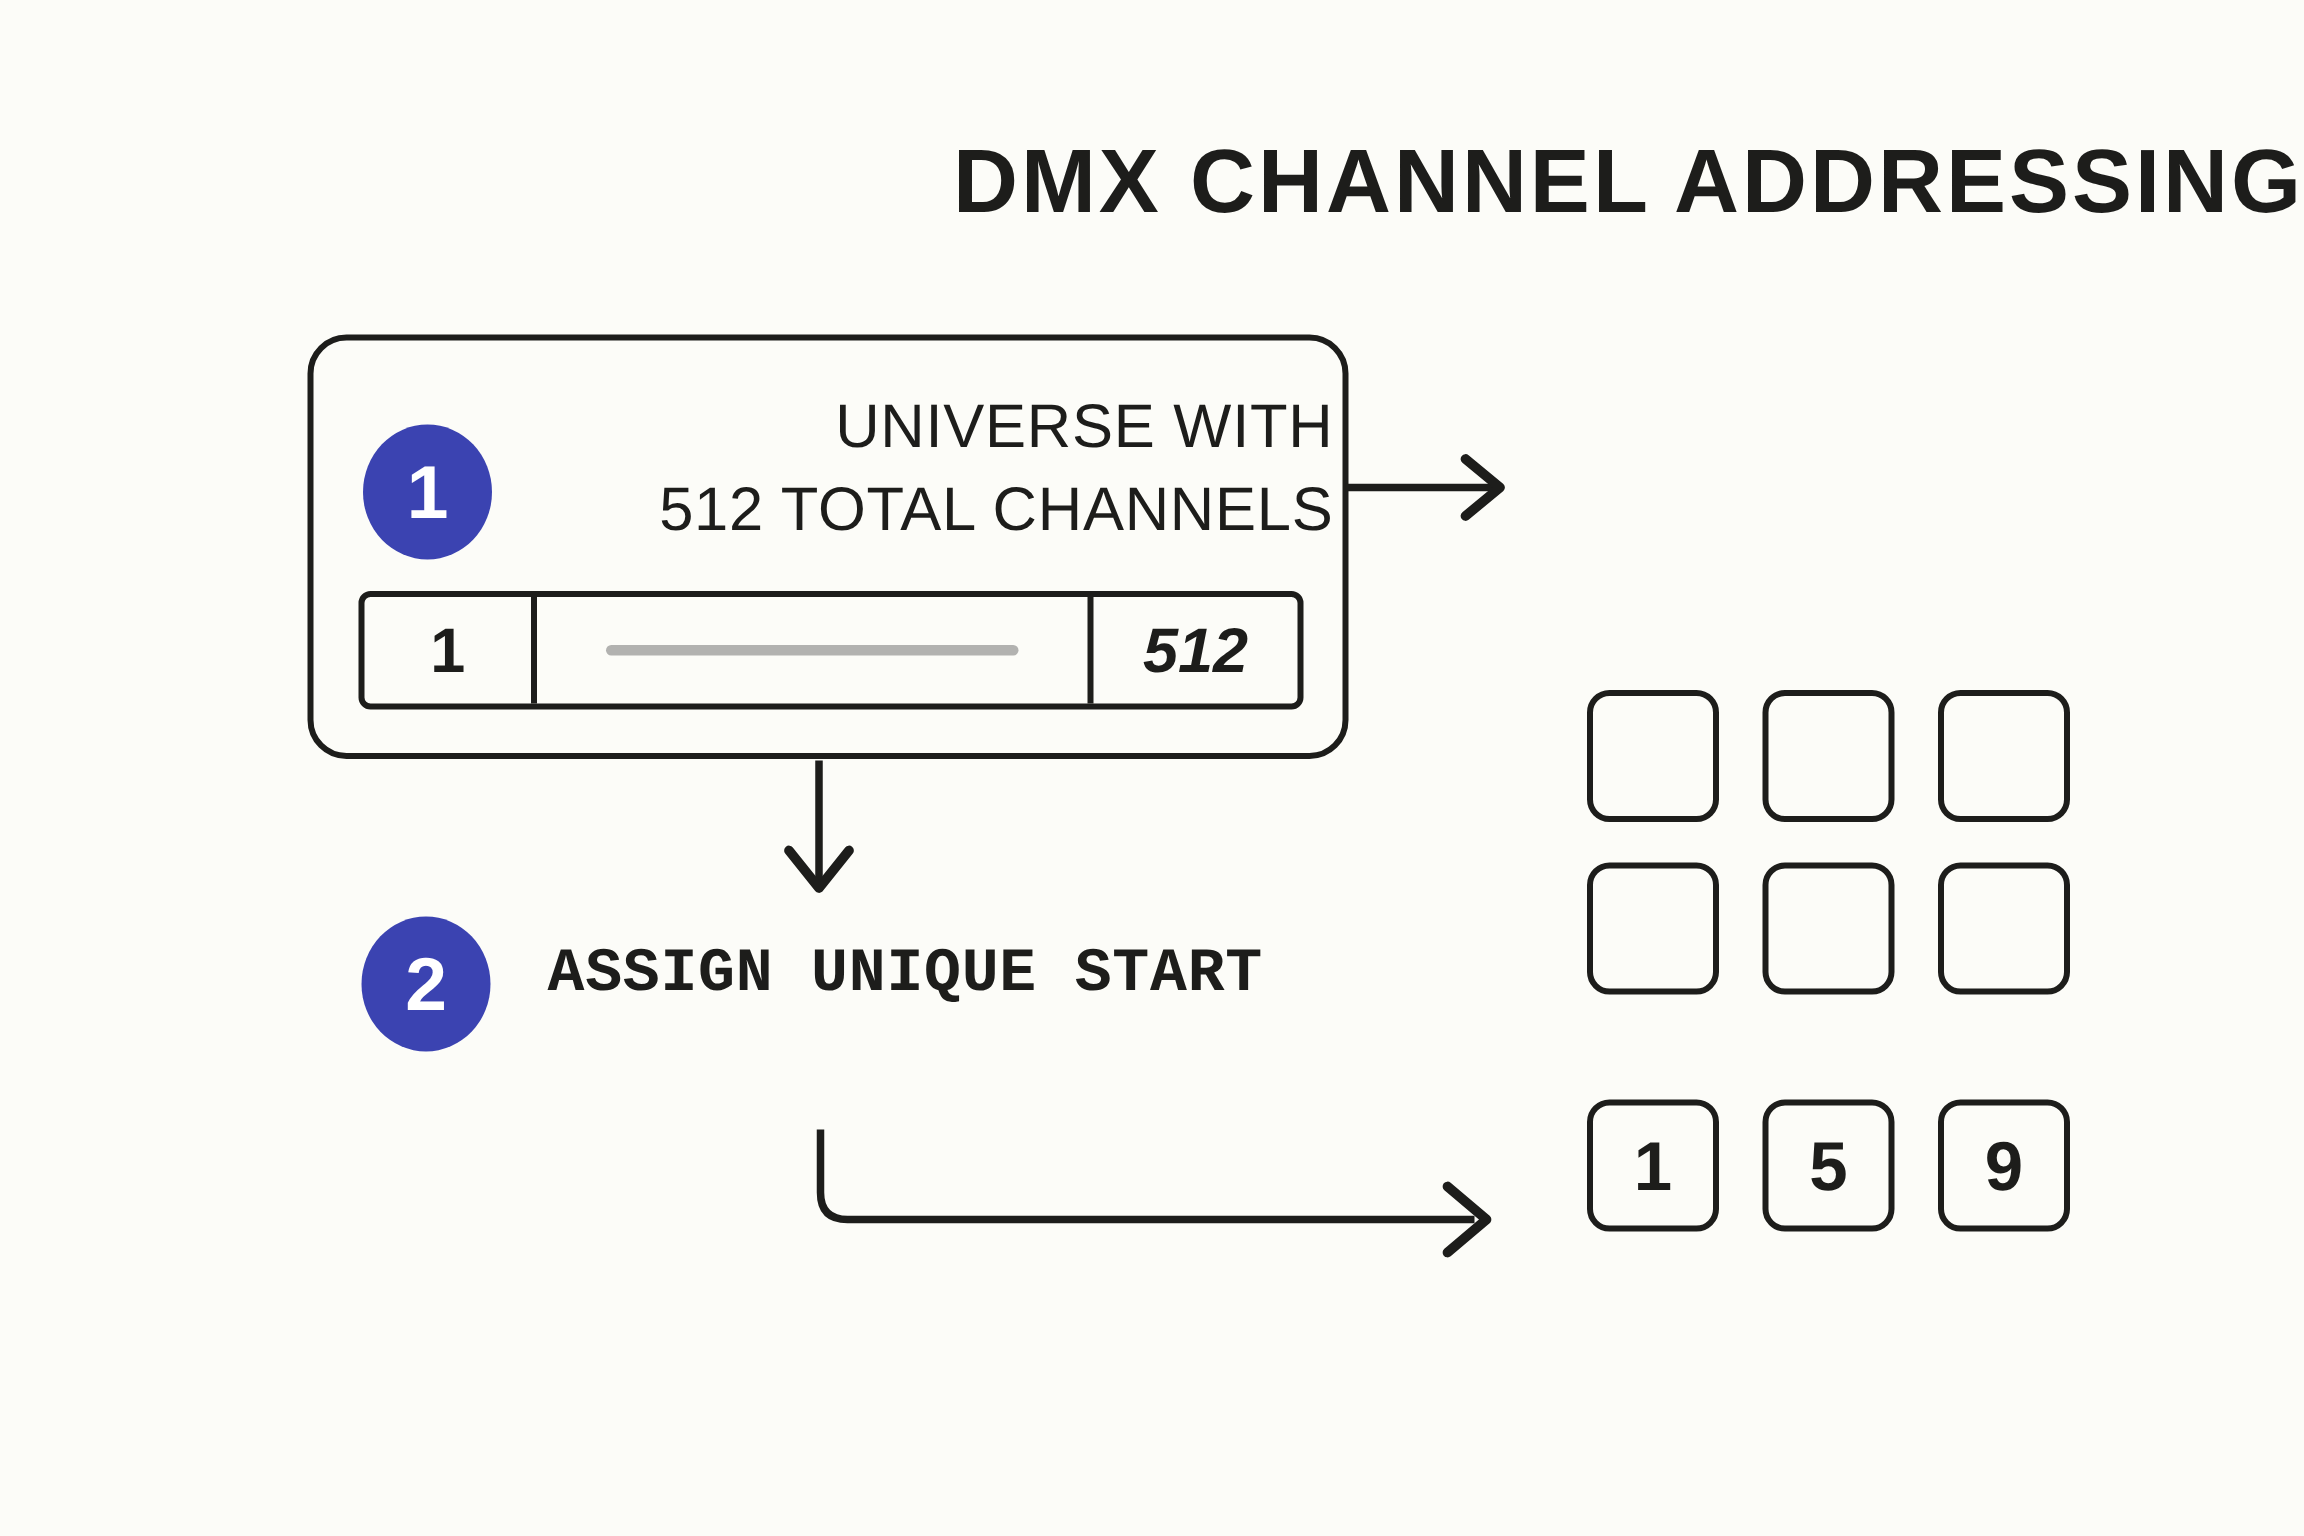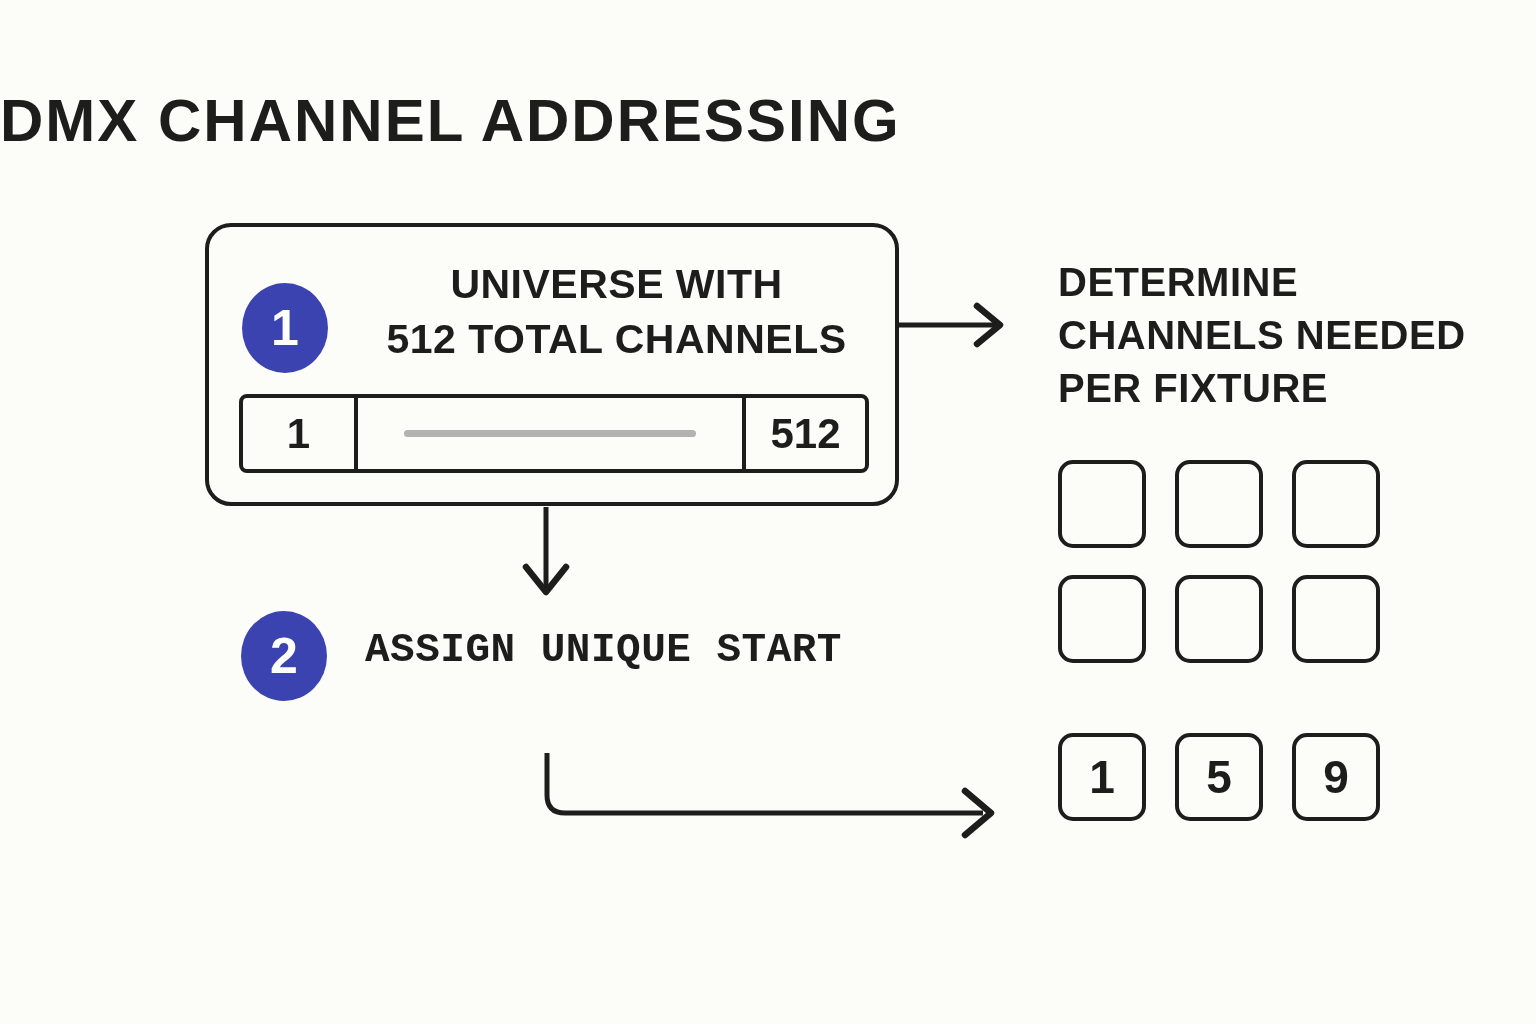--- a/index.html
+++ b/index.html
@@ -17,21 +17,21 @@
   }
   .stage {
     position: relative;
     width: 1536px; height: 1024px;
     overflow: hidden;
   }
   .page-title {
     position: absolute;
     top: 86px; left: 0;
     width: 100%;
-    text-align: left;
+    text-align: right;
     font-size: 60px;
     font-weight: bold;
     letter-spacing: 2px;
   }
   
   .universe-box {
     position: absolute;
     left: 205px; top: 223px;
     width: 694px; height: 283px;
     border: 4px solid var(--ink);
@@ -48,23 +48,23 @@
     align-items: center;
     justify-content: center;
     font-size: 50px;
     font-weight: bold;
   }
   .badge-step1 { left: 33px; top: 56px; }
   .universe-label {
     position: absolute;
     left: 135px; top: 30px;
     width: 545px;
-    text-align: center;
+    text-align: right;
     font-size: 41px;
-    font-weight: bold;
+    font-weight: normal;
     line-height: 55px;
     letter-spacing: 0.5px;
   }
   .channel-bar {
     position: absolute;
     left: 30px; top: 167px;
     width: 630px; height: 79px;
     border: 4px solid var(--ink);
     border-radius: 8px;
     display: flex;
@@ -72,21 +72,21 @@
   }
   .channel-cell {
     display: flex;
     align-items: center;
     justify-content: center;
     font-size: 42px;
     font-weight: bold;
   }
   .channel-cell.start { width: 115px; border-right: 4px solid var(--ink); }
   .channel-cell.mid   { flex: 1; padding: 0 46px; }
-  .channel-cell.end   { width: 123px; border-left: 4px solid var(--ink); }
+  .channel-cell.end   { width: 140px; border-left: 4px solid var(--ink); font-style: italic; }
   .channel-track {
     width: 100%;
     height: 7px;
     background: var(--track);
     border-radius: 4px;
   }
   
   .fixture-note {
     position: absolute;
     left: 1058px; top: 256px;
@@ -177,25 +177,20 @@
   <svg class="arrow-svg" style="left:519px; top:507px;" width="54" height="92" viewBox="0 0 54 92">
     <line class="arrow-shaft" x1="27" y1="0" x2="27" y2="80"></line>
     <path class="arrow-head" d="M7,60 L27,85 L47,60"></path>
   </svg>
 
   <svg class="arrow-svg" style="left:528px; top:753px;" width="475" height="88" viewBox="0 0 475 88">
     <path class="arrow-shaft" d="M19,0 L19,42 Q19,60 37,60 L455,60"></path>
     <path class="arrow-head" d="M437,38 L463,60 L437,82"></path>
   </svg>
 
-  <div class="fixture-note">
-    <div>DETERMINE</div>
-    <div>CHANNELS NEEDED</div>
-    <div>PER FIXTURE</div>
-  </div>
 
   <div class="fixture-grid">
     <div class="fixture-square"></div>
     <div class="fixture-square"></div>
     <div class="fixture-square"></div>
     <div class="fixture-square"></div>
     <div class="fixture-square"></div>
     <div class="fixture-square"></div>
   </div>
 

